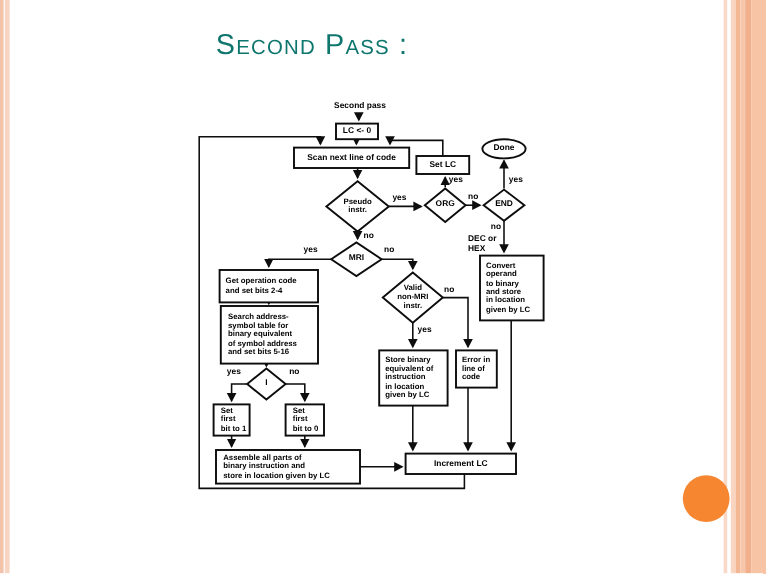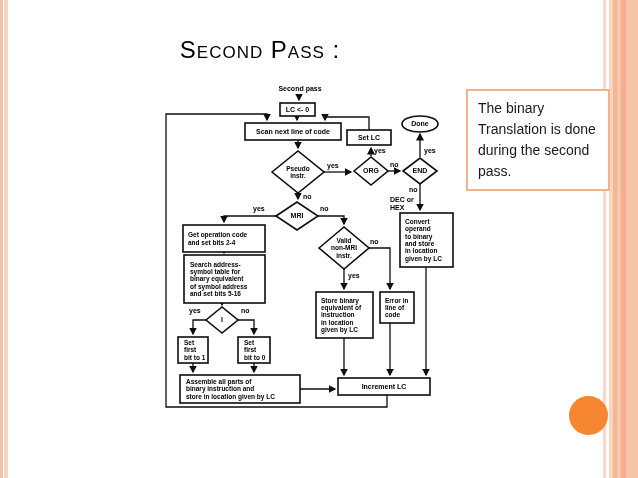--- a/index.html
+++ b/index.html
@@ -1,21 +1,21 @@
 <!DOCTYPE html>
 <html><head>
 <meta charset="utf-8">
 <style>
   html,body{margin:0;padding:0;background:#fff;}
   .slide{position:relative;width:638px;height:478px;background:#fff;overflow:hidden;
          font-family:"Liberation Sans",sans-serif;}
   .stripe{position:absolute;top:0;height:478px;}
-  .title{position:absolute;left:0;top:36px;width:520px;margin:0;text-align:center;
+  .title{position:absolute;left:0;top:24px;width:520px;margin:0;text-align:center;
          font-family:"Liberation Sans",sans-serif;font-weight:400;
-         font-variant:small-caps;font-size:24px;letter-spacing:1px;color:#000000;}
+         font-variant:small-caps;font-size:24px;letter-spacing:1px;color:#0f766e;}
   .flow{position:absolute;left:0;top:0;width:638px;height:478px;}
   .flow svg{position:absolute;left:0;top:0;}
   .nlab{position:absolute;display:flex;align-items:center;justify-content:center;
         text-align:center;font:bold 6.5px/1.12 "Liberation Sans",sans-serif;
         white-space:pre-line;color:#000;pointer-events:none;}
   .nlab.left{justify-content:flex-start;text-align:left;padding-left:2px;}
   .nlab.f7{font-size:7px;}
   .elab{position:absolute;font:bold 7px/1 "Liberation Sans",sans-serif;color:#000;
         pointer-events:none;}
   .callout{position:absolute;left:466px;top:89px;width:120px;padding:7px 10px;
@@ -157,18 +157,15 @@
     <span class="elab" style="left:424px;top:147px;">yes</span>
     <span class="elab" style="left:409px;top:186px;">no</span>
     <span class="elab" style="left:253px;top:205px;">yes</span>
     <span class="elab" style="left:320px;top:205px;">no</span>
     <span class="elab" style="left:348px;top:272px;">yes</span>
     <span class="elab" style="left:370px;top:238px;">no</span>
     <span class="elab" style="left:189px;top:307px;">yes</span>
     <span class="elab" style="left:241px;top:307px;">no</span>
   </div>
 
-  <div class="callout">
-    <span>The binary Translation is done during the second pass.</span>
-  </div>
 
   <div class="deco-circle"></div>
 </div>
 
 </body></html>

